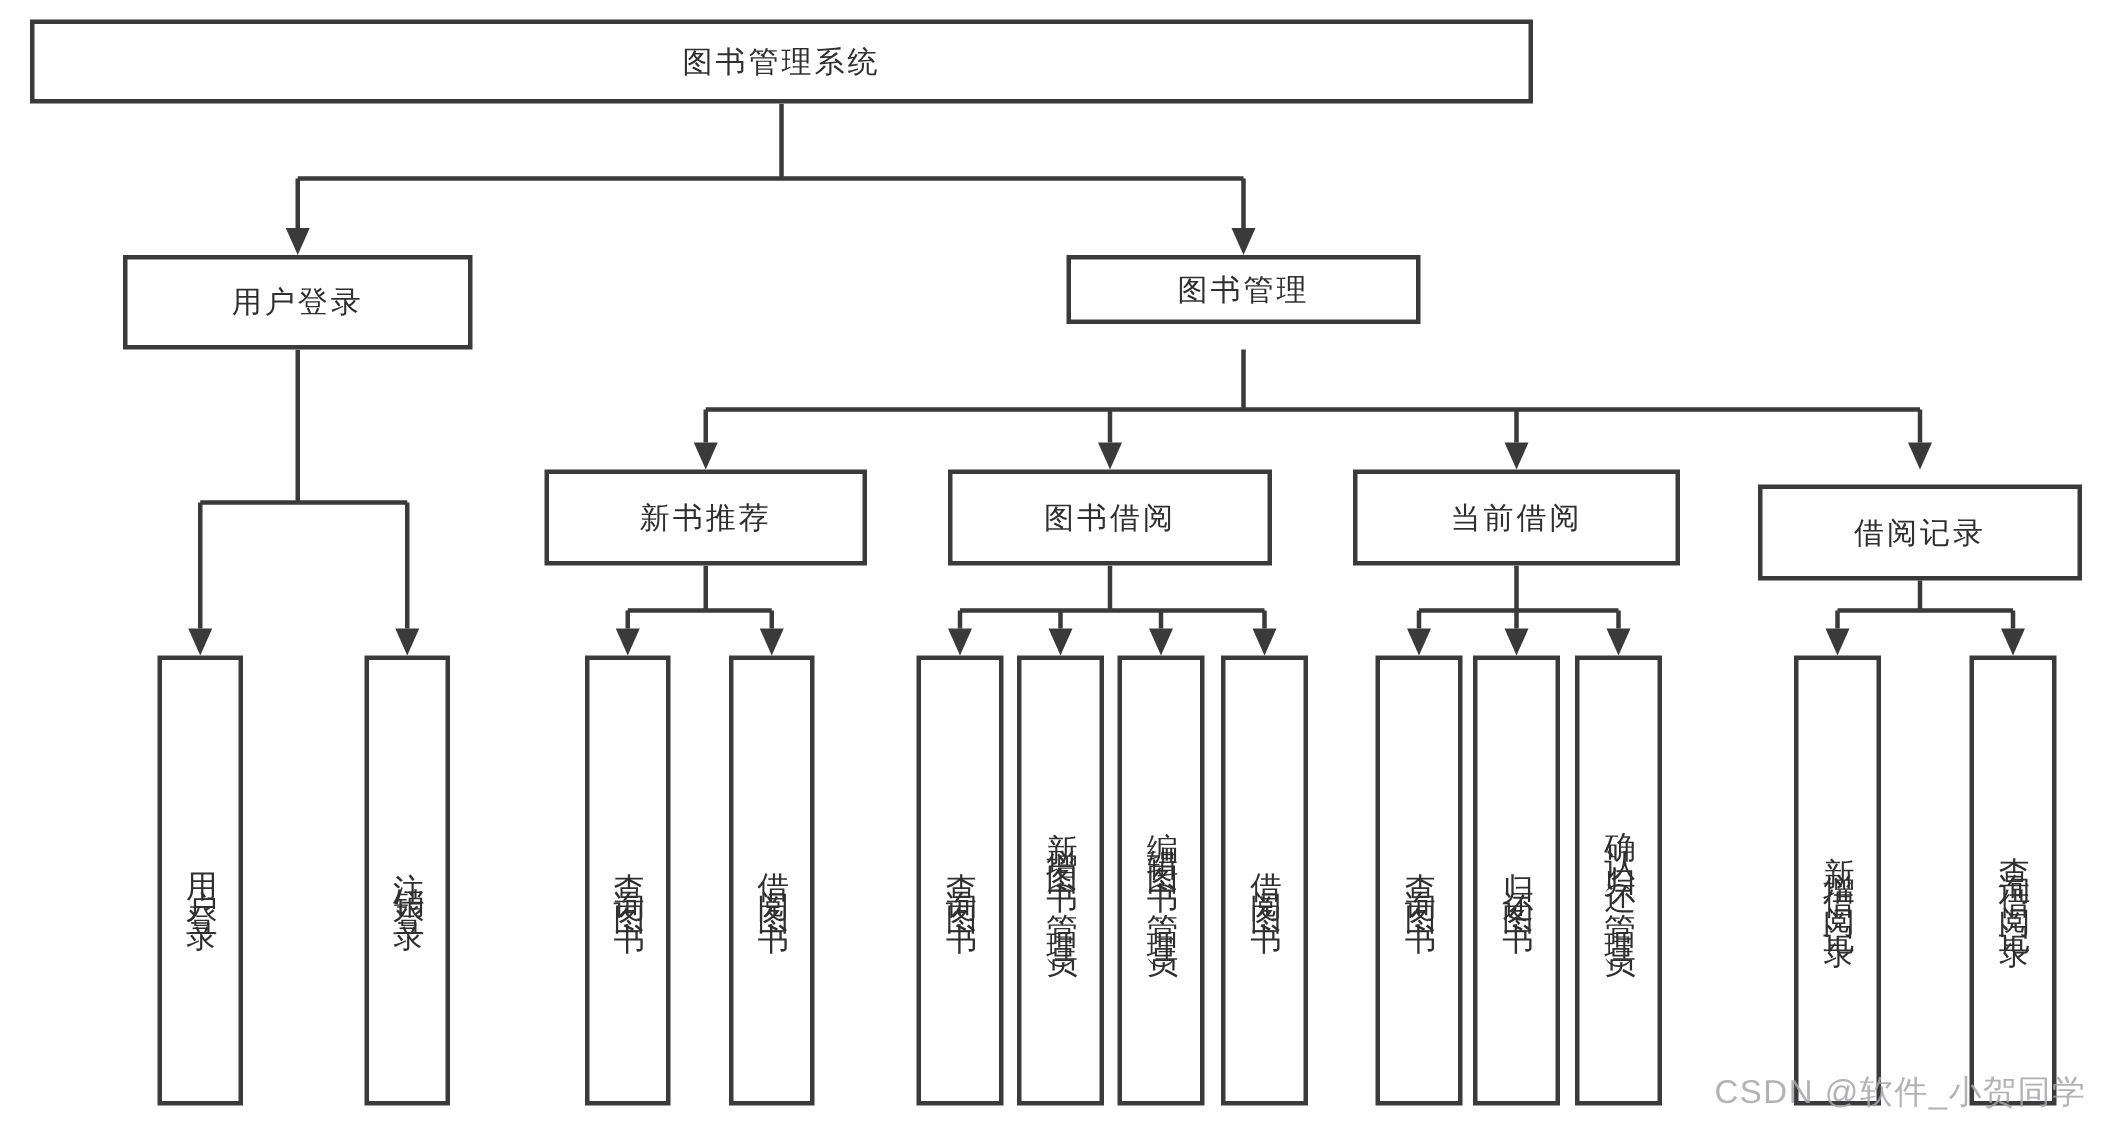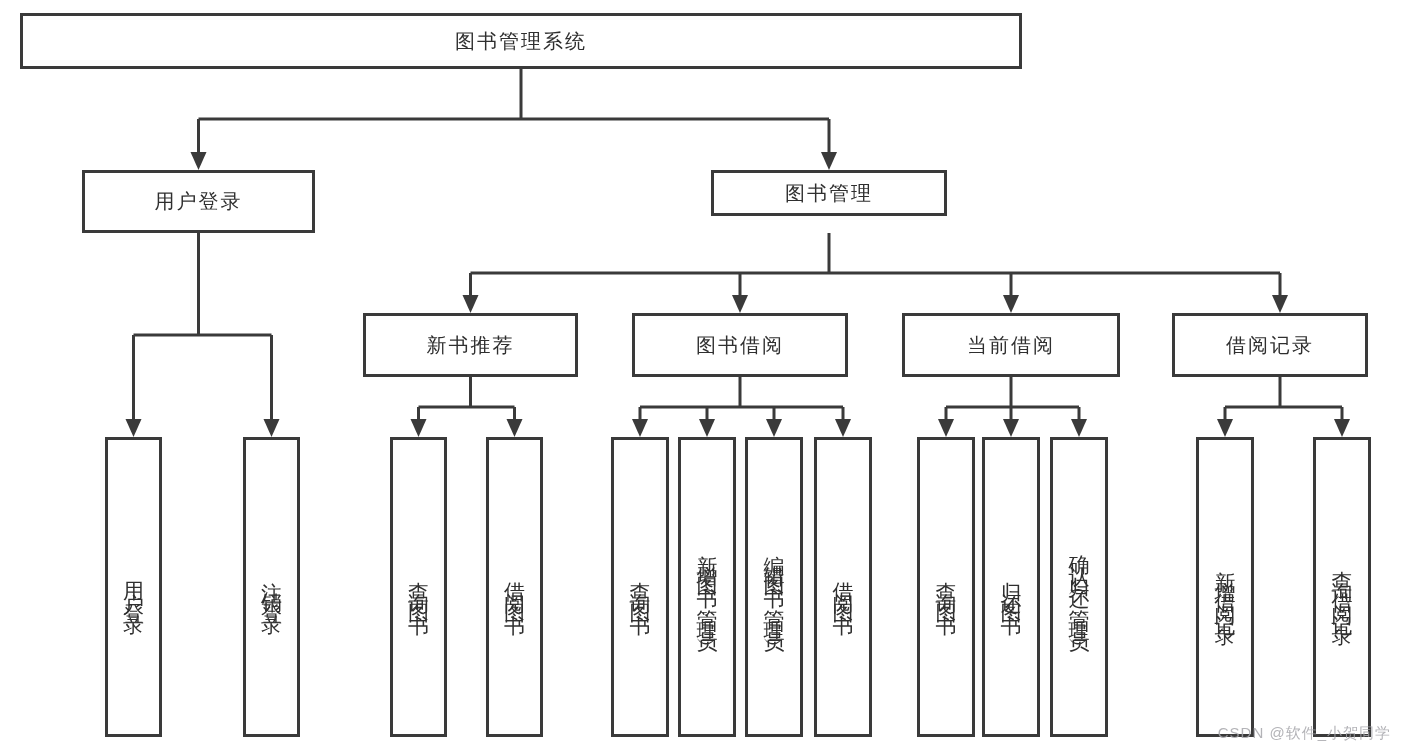--- a/index.html
+++ b/index.html
@@ -36,21 +36,21 @@
   .vbox span{
     writing-mode:vertical-rl;
     text-orientation:mixed;
     font-size:21px;
     letter-spacing:11px;
     white-space:nowrap;
   }
   .watermark{
     position:absolute;
     right:14px;bottom:4px;
-    font-size:15px;
+    font-size:22px;
     color:var(--wm);
     opacity:.85;
     z-index:3;
     letter-spacing:1px;
     white-space:nowrap;
     margin-top:15px;
   }
 </style>
 </head>
 <body>
@@ -113,21 +113,21 @@
 
   <div class="box hbox" style="left:632px;top:313px;width:216px;height:64px">
     <span>图书借阅</span>
   </div>
   <div class="box hbox" style="left:363px;top:313px;width:215px;height:64px">
     <span>新书推荐</span>
   </div>
   <div class="box hbox" style="left:902px;top:313px;width:218px;height:64px">
     <span>当前借阅</span>
   </div>
-  <div class="box hbox" style="left:1172px;top:313px;width:196px;height:64px">
+  <div class="box hbox" style="left:1172px;top:323px;width:216px;height:64px">
     <span>借阅记录</span>
   </div>
 
   <div class="box vbox" style="left:105px;top:437px;width:57px;height:300px">
     <span>用户登录</span>
   </div>
   <div class="box vbox" style="left:243px;top:437px;width:57px;height:300px">
     <span>注销登录</span>
   </div>
 

